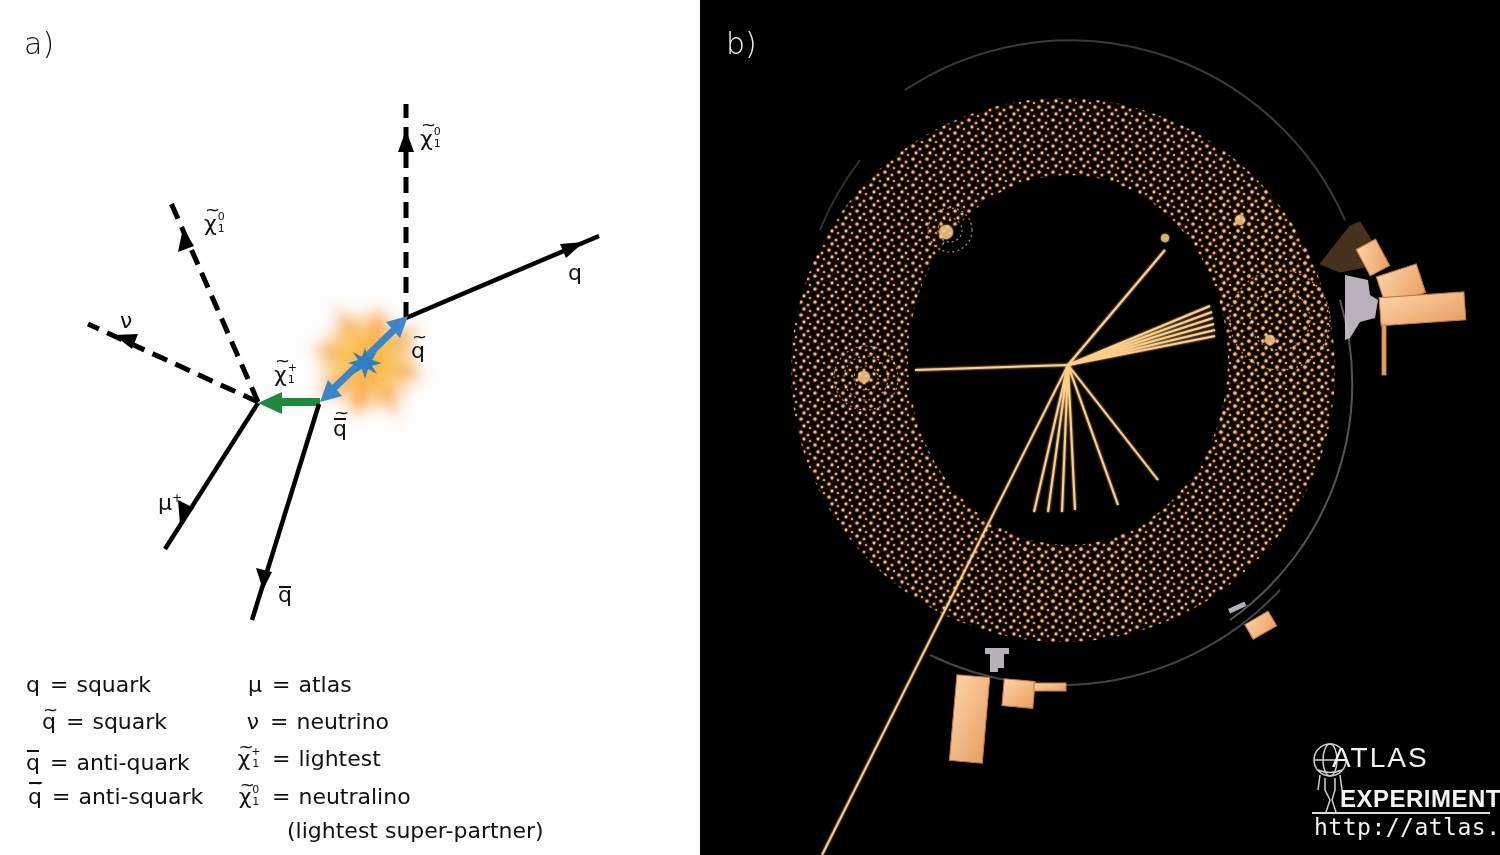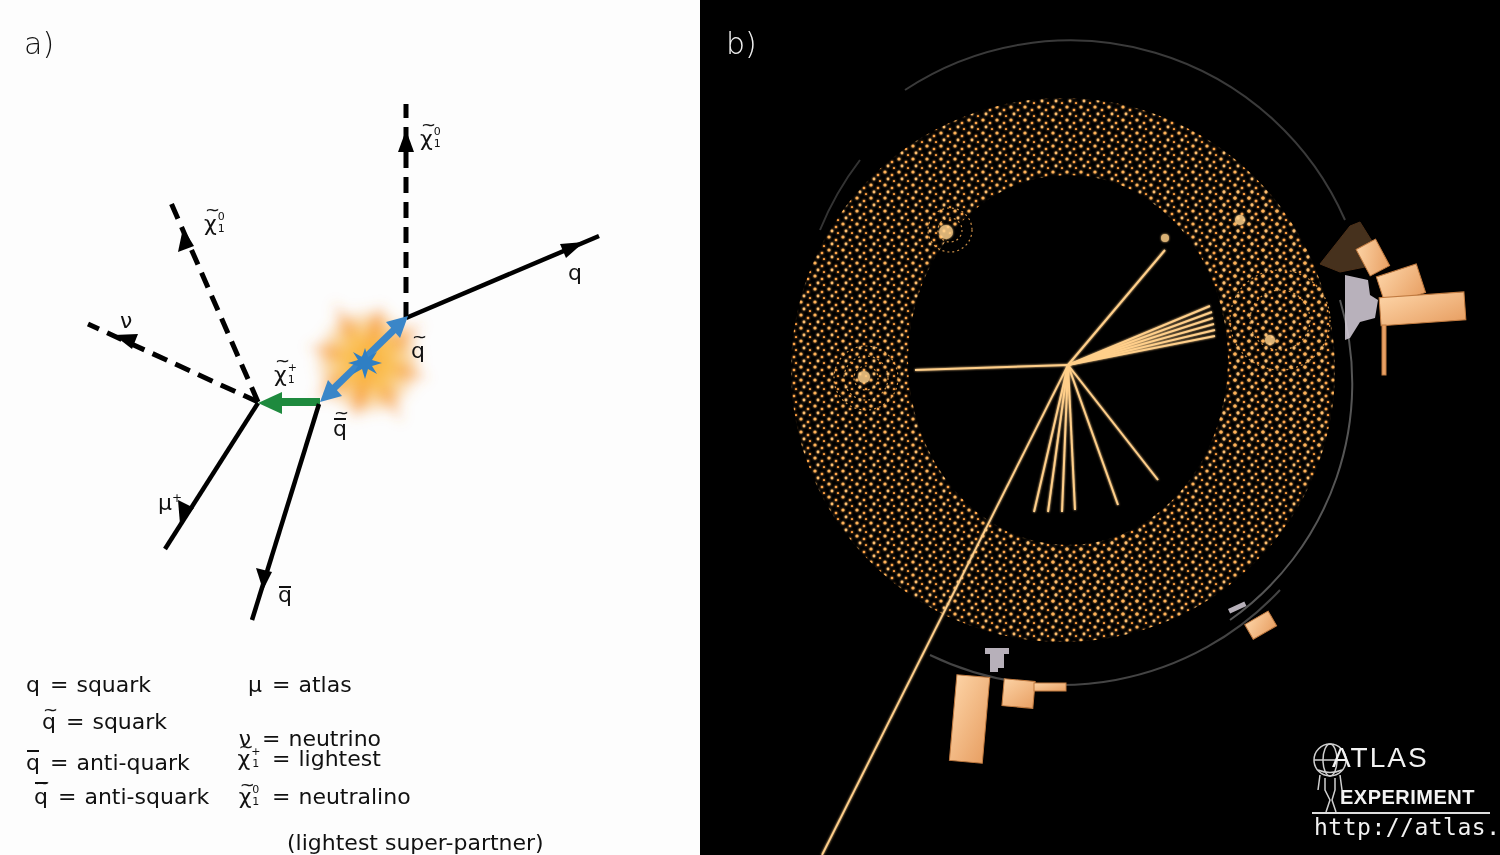--- a/index.html
+++ b/index.html
@@ -18,23 +18,23 @@
   .bar::before { content: ""; position: absolute; left: 1px; right: 1px; top: 2px; height: 1.5px; background: #111; }
   .dtilde { position: relative; display: inline-block; }
   .dtilde::before { content: "~"; position: absolute; left: 1px; top: -14px; font-size: 18px; }
   .dtilde::after { content: ""; position: absolute; left: 1px; right: 1px; top: 0px; height: 1.5px; background: #111; }
   .ssup { display: inline-flex; flex-direction: column; vertical-align: middle; font-size: 11px; line-height: 12px; margin-left: 1px; position: relative; top: -2px; }
 
   .legend { position: absolute; left: 24px; top: 670px; font-size: 22px; color: #111; }
   .legend-row { position: absolute; white-space: nowrap; height: 30px; line-height: 30px; }
   .legend-sym { display: inline-block; width: 18px; text-align: center; }
   .legend-eq { margin: 0 8px; }
-  .legend-note { position: absolute; white-space: nowrap; margin-top: 12px; }
+  .legend-note { position: absolute; white-space: nowrap; }
   .atlas-word { position: absolute; left: 1332px; top: 744px; font-size: 28px; font-weight: normal; color: #f2f2f2; letter-spacing: 2px; font-family: "Liberation Sans", sans-serif; line-height: 1; }
-  .atlas-exp { position: absolute; left: 1340px; top: 787px; font-size: 20px; font-weight: bold; color: #f2f2f2; font-family: "Liberation Sans", sans-serif; line-height: 1; letter-spacing: 0.5px; }
+  .atlas-exp { position: absolute; left: 1340px; top: 787px; font-size: 24px; font-weight: bold; color: #f2f2f2; font-family: "Liberation Sans", sans-serif; line-height: 1; letter-spacing: 0.5px; }
   .atlas-rule { position: absolute; left: 1312px; top: 812px; width: 178px; height: 2px; background: #ddd; }
   .atlas-url { position: absolute; left: 1314px; top: 816px; font-size: 23px; color: #f2f2f2; font-family: "DejaVu Sans Mono", monospace; line-height: 1; letter-spacing: 0.5px; }
 </style>
 </head>
 <body>
 
 <div class="panel-a">
   <div class="panel-label">a)</div>
 
   <svg width="700" height="855" viewBox="0 0 700 855">
@@ -127,28 +127,28 @@
   <div class="legend">
     <div class="legend-row" style="left:0; top:0;">
       <span class="legend-sym">q</span><span class="legend-eq">=</span><span>squark</span>
     </div>
     <div class="legend-row" style="left:16px; top:37px;">
       <span class="legend-sym"><span class="tilde">q</span></span><span class="legend-eq">=</span><span>squark</span>
     </div>
     <div class="legend-row" style="left:0; top:78px;">
       <span class="legend-sym"><span class="bar">q</span></span><span class="legend-eq">=</span><span>anti-quark</span>
     </div>
-    <div class="legend-row" style="left:8px; top:112px;">
+    <div class="legend-row" style="left:2px; top:112px;">
       <span class="legend-sym"><span class="dtilde">q</span></span><span class="legend-eq">=</span><span>anti-squark</span>
     </div>
 
     <div class="legend-row" style="left:222px; top:0;">
       <span class="legend-sym">μ</span><span class="legend-eq">=</span><span>atlas</span>
     </div>
-    <div class="legend-row" style="left:212px; top:37px;margin-top:17px;">
+    <div class="legend-row" style="left:220px; top:37px;">
       <span class="legend-sym">ν</span><span class="legend-eq">=</span><span>neutrino</span>
     </div>
     <div class="legend-row" style="left:210px; top:74px;">
       <span class="legend-sym" style="width:30px;"><span class="tilde">χ</span><span class="ssup">
             <span>+</span>
             <span>1</span>
           </span></span><span class="legend-eq">=</span><span>lightest</span>
     </div>
     <div class="legend-row" style="left:210px; top:112px;">
       <span class="legend-sym" style="width:30px;"><span class="tilde">χ</span><span class="ssup">

